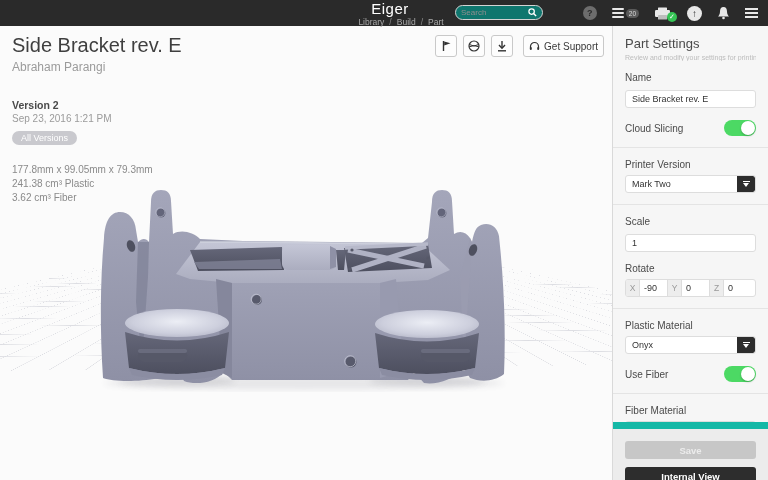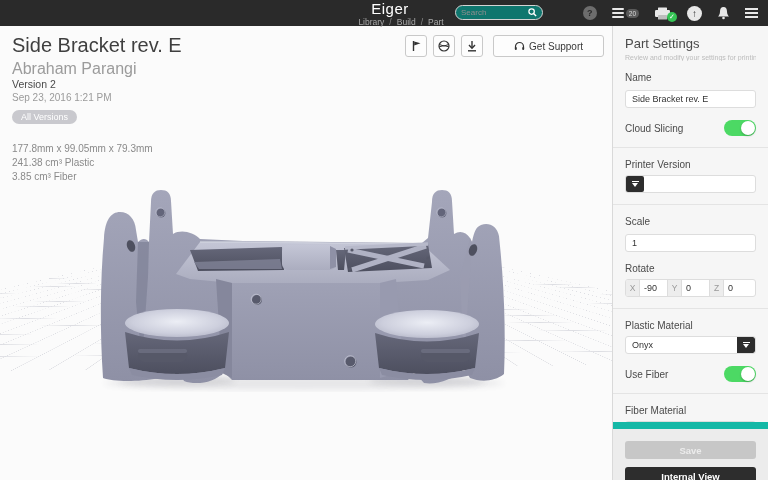--- a/index.html
+++ b/index.html
@@ -39,33 +39,33 @@
                      linear-gradient(to bottom,#d6d7dd 1px,transparent 1px);
     background-size:36px 36px;
     transform-origin:50% 100%;
     transform:perspective(300px) rotateX(64deg) rotateZ(-1.2deg);
     opacity:.85; }
   .model-svg { position:absolute; left:98px; top:156px; width:412px; height:210px; }
 
   
   .part-info { position:absolute; left:12px; top:8px; z-index:5; }
   .pi-title { font-size:20px; color:#3f3f3f; font-weight:400; }
-  .pi-author { font-size:16px; color:#9b9b9b; margin-top:3px; }
-  .pi-version { font-size:10.5px; color:#4a4a4a; font-weight:normal; margin-top:0; }
+  .pi-author { font-size:12px; color:#9b9b9b; margin-top:3px; }
+  .pi-version { font-size:10.5px; color:#4a4a4a; font-weight:bold; margin-top:25px; }
   .pi-date { font-size:10px; color:#9b9b9b; margin-top:2px; }
   .pi-badge { display:inline-block; margin-top:7px; background:#c9c9ce; color:#fff; font-size:9px;
               padding:2px 9px; border-radius:9px; cursor:pointer; }
   .pi-stats { margin-top:18px; font-size:10px; color:#8a8a8a; line-height:14px; }
 
   
   .canvas-toolbar { position:absolute; top:9px; right:8px; display:flex; gap:6px; z-index:5; }
   .tool-btn { width:22px; height:22px; border:1px solid #c9c9c9; border-radius:3px; background:#fdfdfd;
               display:flex; align-items:center; justify-content:center; cursor:pointer; }
   .support-btn { height:22px; border:1px solid #c9c9c9; border-radius:3px; background:#fdfdfd;
-                 display:flex; align-items:center; gap:4px; padding:0 20px; cursor:pointer;
+                 display:flex; align-items:center; gap:4px; padding:0 5px; cursor:pointer;
                  font-size:10px; color:#3a3a3a; margin-left:4px; }
 
   
   .panel { position:absolute; right:0; top:26px; width:156px; height:464px; background:#f6f6f6;
            border-left:1px solid #d9d9d9; }
   .panel-inner { padding:10px 12px 0 12px; }
   .ps-title { font-size:13px; color:#4a4a4a; }
   .ps-sub { font-size:7px; color:#bcbcbc; margin-top:3px; white-space:nowrap; overflow:hidden; }
   .field-label { font-size:10px; color:#4a4a4a; margin-top:11px; margin-bottom:5px; }
   .text-input { width:100%; height:18px; border:1px solid #ddd; border-radius:3px; background:#fff;
@@ -245,21 +245,21 @@
 
   <div class="part-info">
     <div class="pi-title">Side Bracket rev. E</div>
     <div class="pi-author">Abraham Parangi</div>
     <div class="pi-version">Version 2</div>
     <div class="pi-date">Sep 23, 2016 1:21 PM</div>
     <div class="pi-badge">All Versions</div>
     <div class="pi-stats">
       <div>177.8mm x 99.05mm x 79.3mm</div>
       <div>241.38 cm³ Plastic</div>
-      <div>3.85 cm³ Fiber</div>
+      <div>3.62 cm³ Fiber</div>
     </div>
   </div>
 
   <div class="canvas-toolbar">
     <div class="tool-btn">
       <svg width="11" height="12" viewBox="0 0 11 12">
         <line x1="2.5" y1="1" x2="2.5" y2="11" stroke="#333" stroke-width="1.4"></line>
         <path d="M3.2 1.5 L9.5 3.2 L3.2 5.5 Z" fill="#333"></path>
       </svg>
     </div>
@@ -299,20 +299,21 @@
     <div class="toggle-row">
       <span class="toggle-label">Cloud Slicing</span>
       <div class="toggle on">
           <div class="knob"></div>
         </div>
     </div>
     <div class="divider"></div>
 
     <div class="field-label">Printer Version</div>
     <div class="select">
+      <span class="val">Mark Two</span>
       <span class="caret">
           <span class="bar"></span>
           <span class="tri"></span>
         </span>
     </div>
     <div class="divider"></div>
 
     <div class="field-label">Scale</div>
     <input class="text-input" value="1" style="">
 

